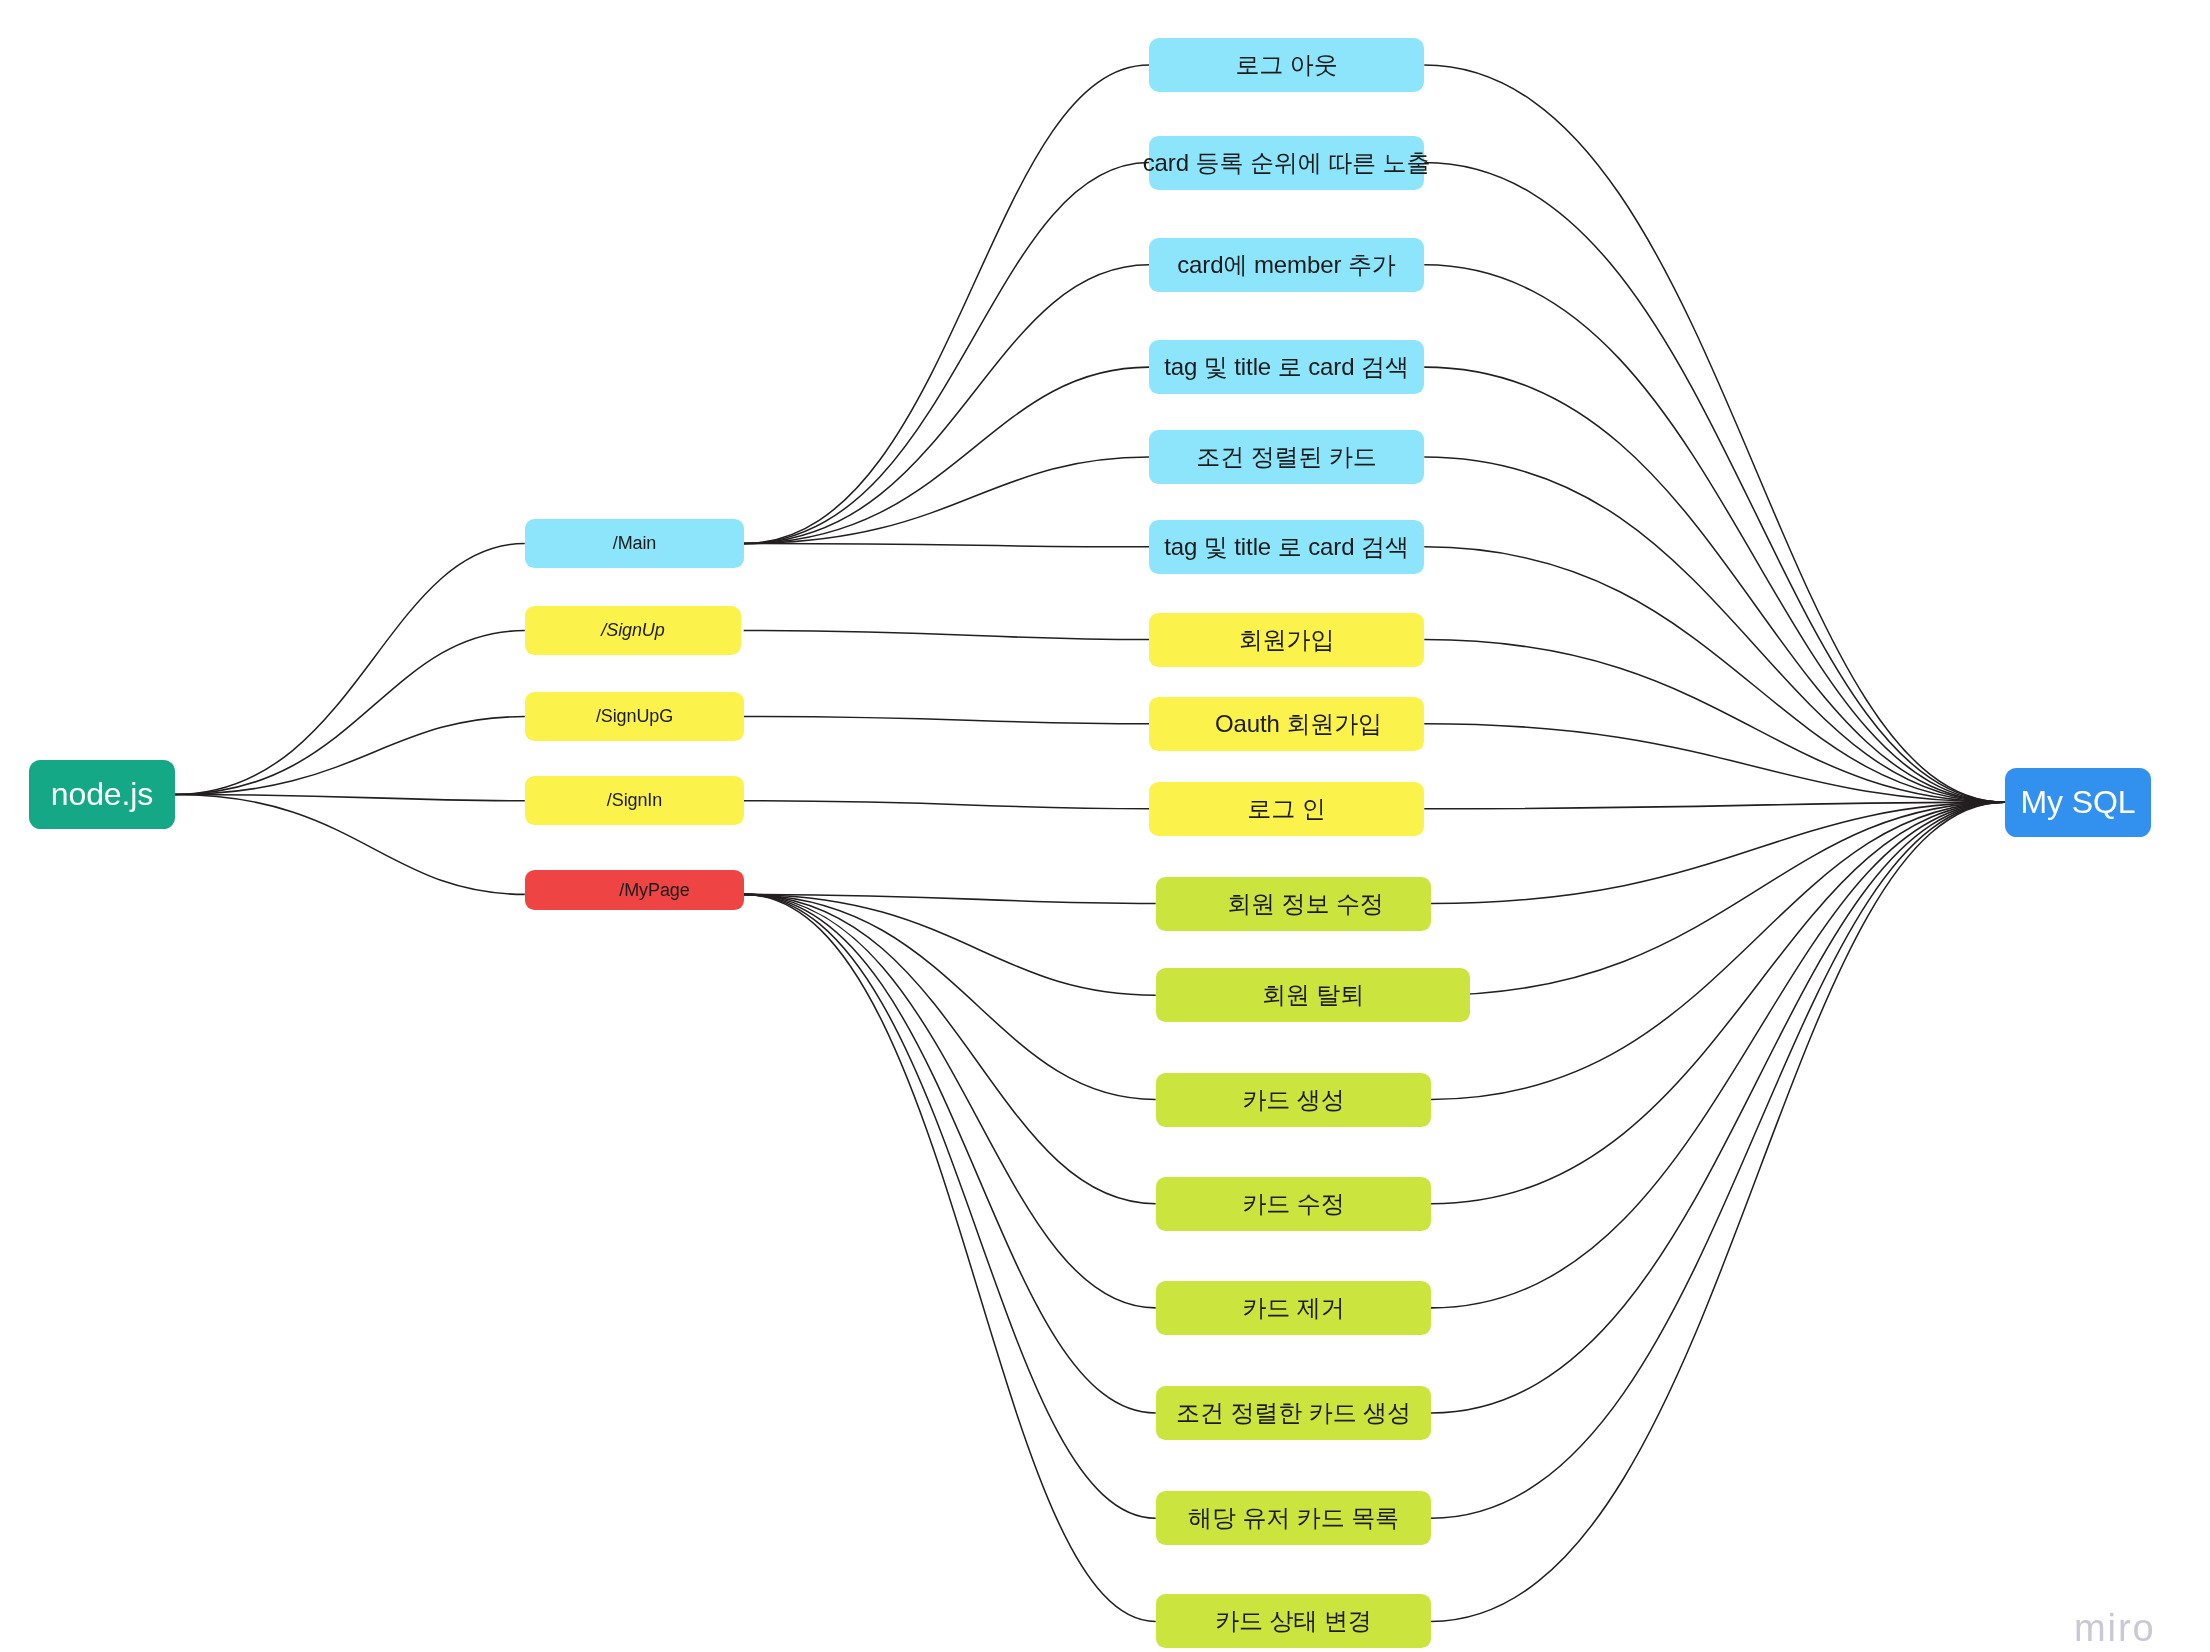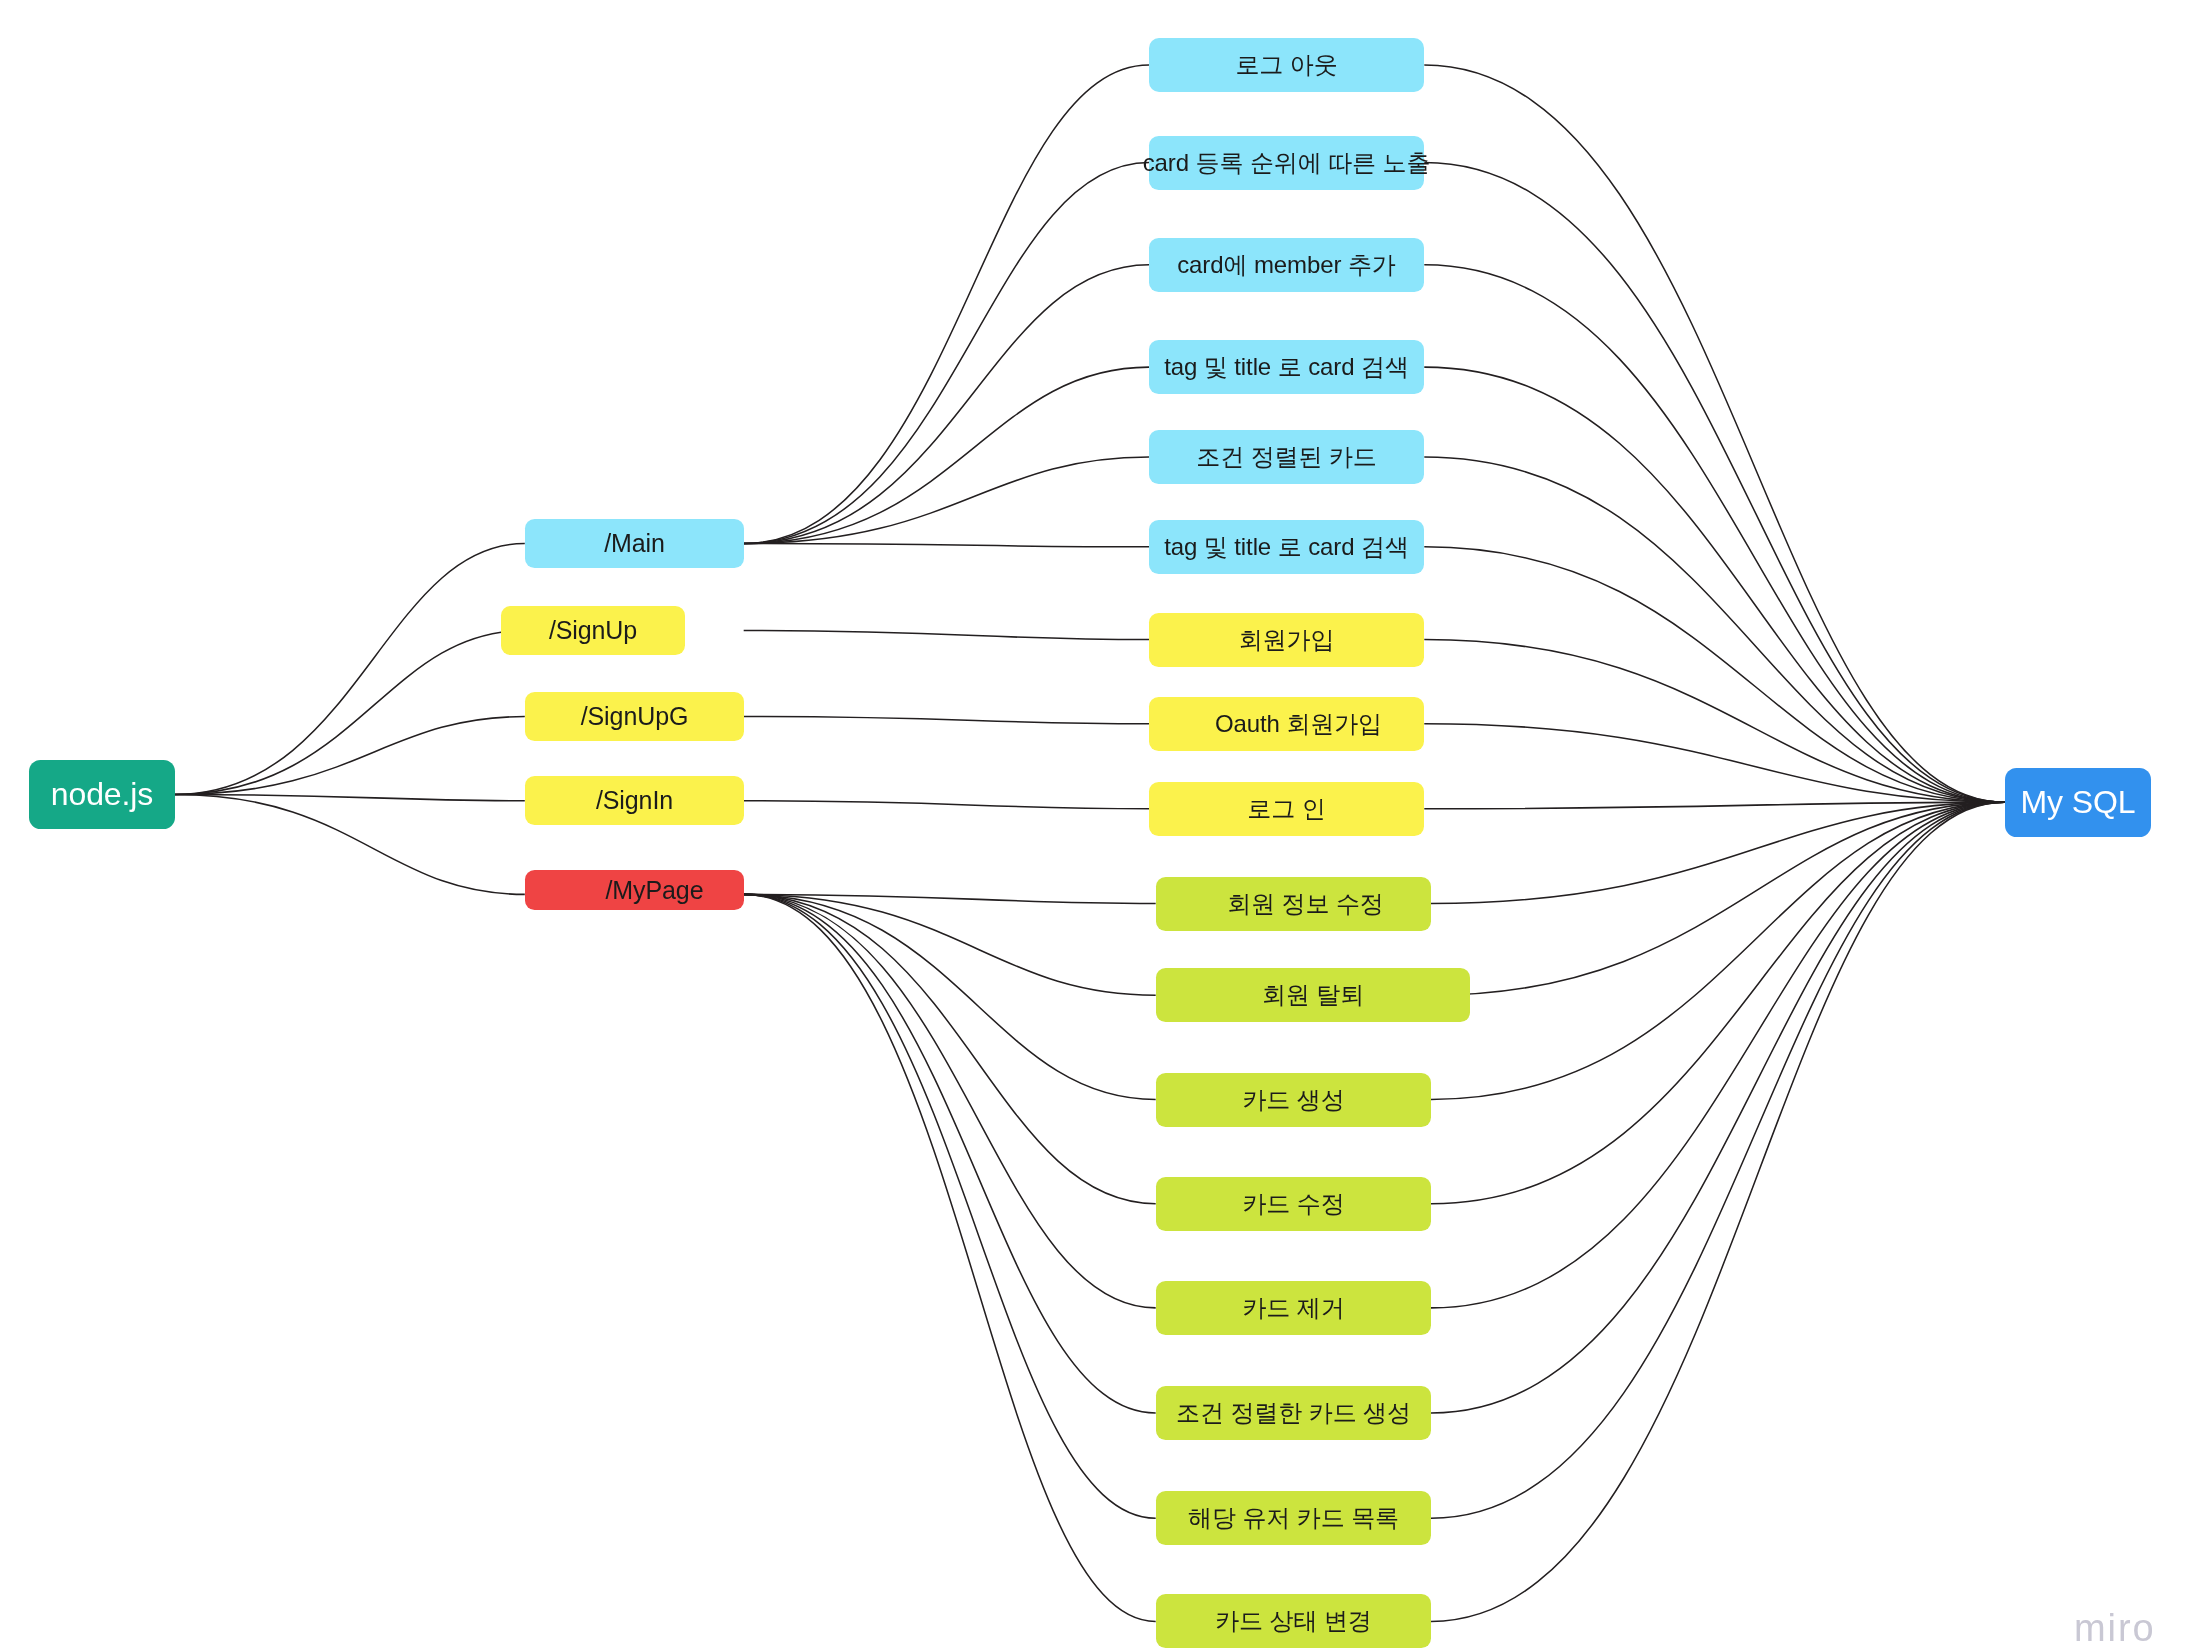--- a/index.html
+++ b/index.html
@@ -36,21 +36,21 @@
     line-height: 1.15;
     white-space: nowrap;
     letter-spacing: -0.1px;
   }
   .node-endpoint {
     border-radius: 11.5px;
     color: #ffffff;
     font-size: 32px;
   }
   .node-route {
-    font-size: 25px;
+    font-size: 18px;
     color: #1b1b1b;
   }
   .node-action {
     font-size: 24px;
     color: #1b1b1b;
   }
   .watermark {
     position: absolute;
     font-size: 38px;
     color: #c9c8d4;
@@ -112,21 +112,21 @@
   </div>
 
   <div class="node node-endpoint" id="node-sink" style="left: 2005px; top: 768px; width: 146px; height: 69px; background: rgb(50, 145, 238); color: rgb(255, 255, 255);">
     <span>My SQL</span>
   </div>
 
   <div id="route-layer">
       <div class="node node-route" style="left: 525px; top: 519px; width: 219px; height: 49px; background: rgb(140, 229, 251);">
         <span>/Main</span>
       </div>
-      <div class="node node-route" style="left: 501px; top: 606px; width: 184px; height: 49px; background: rgb(251, 242, 76);">
+      <div class="node node-route" style="left: 525px; top: 606px; width: 216px; height: 49px; background: rgb(251, 242, 76); font-style: italic;">
         <span>/SignUp</span>
       </div>
       <div class="node node-route" style="left: 525px; top: 692px; width: 219px; height: 49px; background: rgb(251, 242, 76);">
         <span>/SignUpG</span>
       </div>
       <div class="node node-route" style="left: 525px; top: 776px; width: 219px; height: 49px; background: rgb(251, 242, 76);">
         <span>/SignIn</span>
       </div>
       <div class="node node-route" style="left: 525px; top: 870px; width: 219px; height: 40px; background: #ef4444; padding-left: 40px;">
         <span>/MyPage</span>

